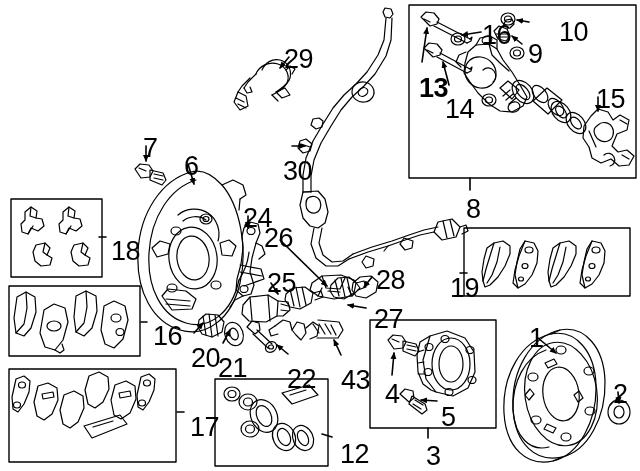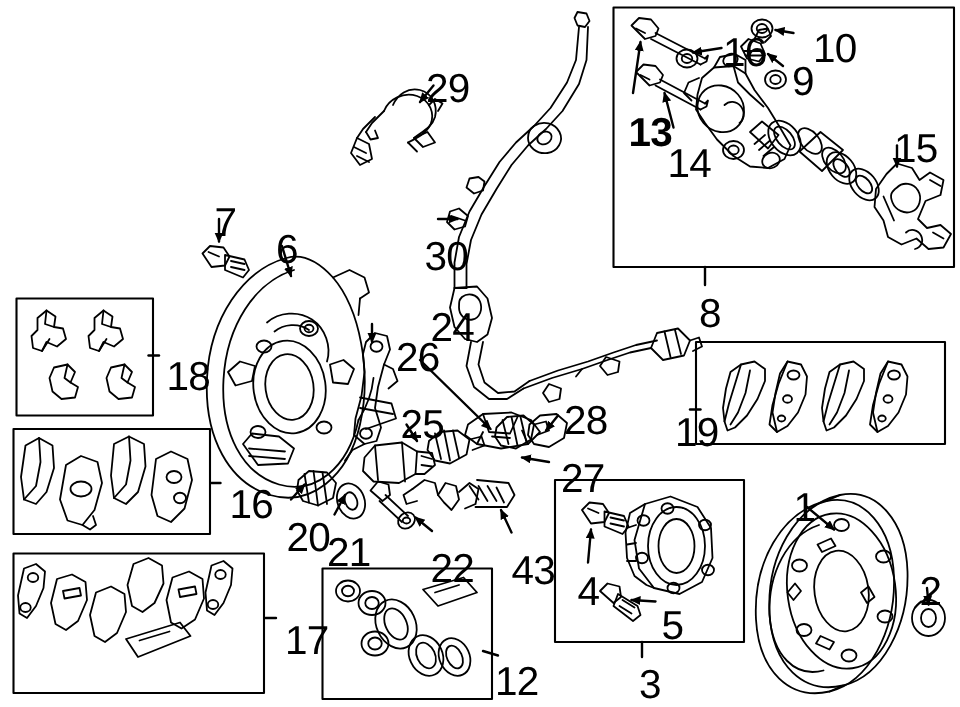--- a/index.html
+++ b/index.html
@@ -524,35 +524,35 @@
 
   <div class="callout" style="left:529px;top:325px;">1</div>
   <div class="callout" style="left:613px;top:381px;">2</div>
   <div class="callout" style="left:426px;top:443px;">3</div>
   <div class="callout" style="left:385px;top:381px;">4</div>
   <div class="callout" style="left:441px;top:404px;">5</div>
   <div class="callout" style="left:184px;top:153px;">6</div>
   <div class="callout" style="left:143px;top:135px;">7</div>
   <div class="callout" style="left:466px;top:196px;">8</div>
   <div class="callout" style="left:528px;top:41px;">9</div>
-  <div class="callout" style="left:542px;top:19px;text-align:center;">10</div>
+  <div class="callout" style="left:559px;top:19px;text-align:center;">10</div>
   <div class="callout" style="left:482px;top:22px;">16</div>
-  <div class="callout" style="left:330px;top:441px;">12</div>
+  <div class="callout" style="left:340px;top:441px;">12</div>
   <div class="callout" style="left:419px;top:75px;font-weight:bold;">13</div>
   <div class="callout" style="left:445px;top:96px;">14</div>
   <div class="callout" style="left:596px;top:86px;">15</div>
   <div class="callout" style="left:153px;top:323px;">16</div>
   <div class="callout" style="left:190px;top:414px;text-align:center;">17</div>
   <div class="callout" style="left:111px;top:238px;">18</div>
   <div class="callout" style="left:450px;top:275px;">19</div>
   <div class="callout" style="left:191px;top:345px;text-align:right;">20</div>
   <div class="callout" style="left:218px;top:355px;">21</div>
   <div class="callout" style="left:287px;top:366px;">22</div>
   <div class="callout" style="left:341px;top:367px;">43</div>
-  <div class="callout" style="left:243px;top:205px;margin-left:44px;">24</div>
+  <div class="callout" style="left:243px;top:205px;">24</div>
   <div class="callout" style="left:267px;top:270px;">25</div>
   <div class="callout" style="left:264px;top:225px;">26</div>
   <div class="callout" style="left:374px;top:306px;">27</div>
   <div class="callout" style="left:376px;top:267px;">28</div>
   <div class="callout" style="left:284px;top:46px;">29</div>
   <div class="callout" style="left:283px;top:158px;">30</div>
 
 </div>
 
 </body></html>

